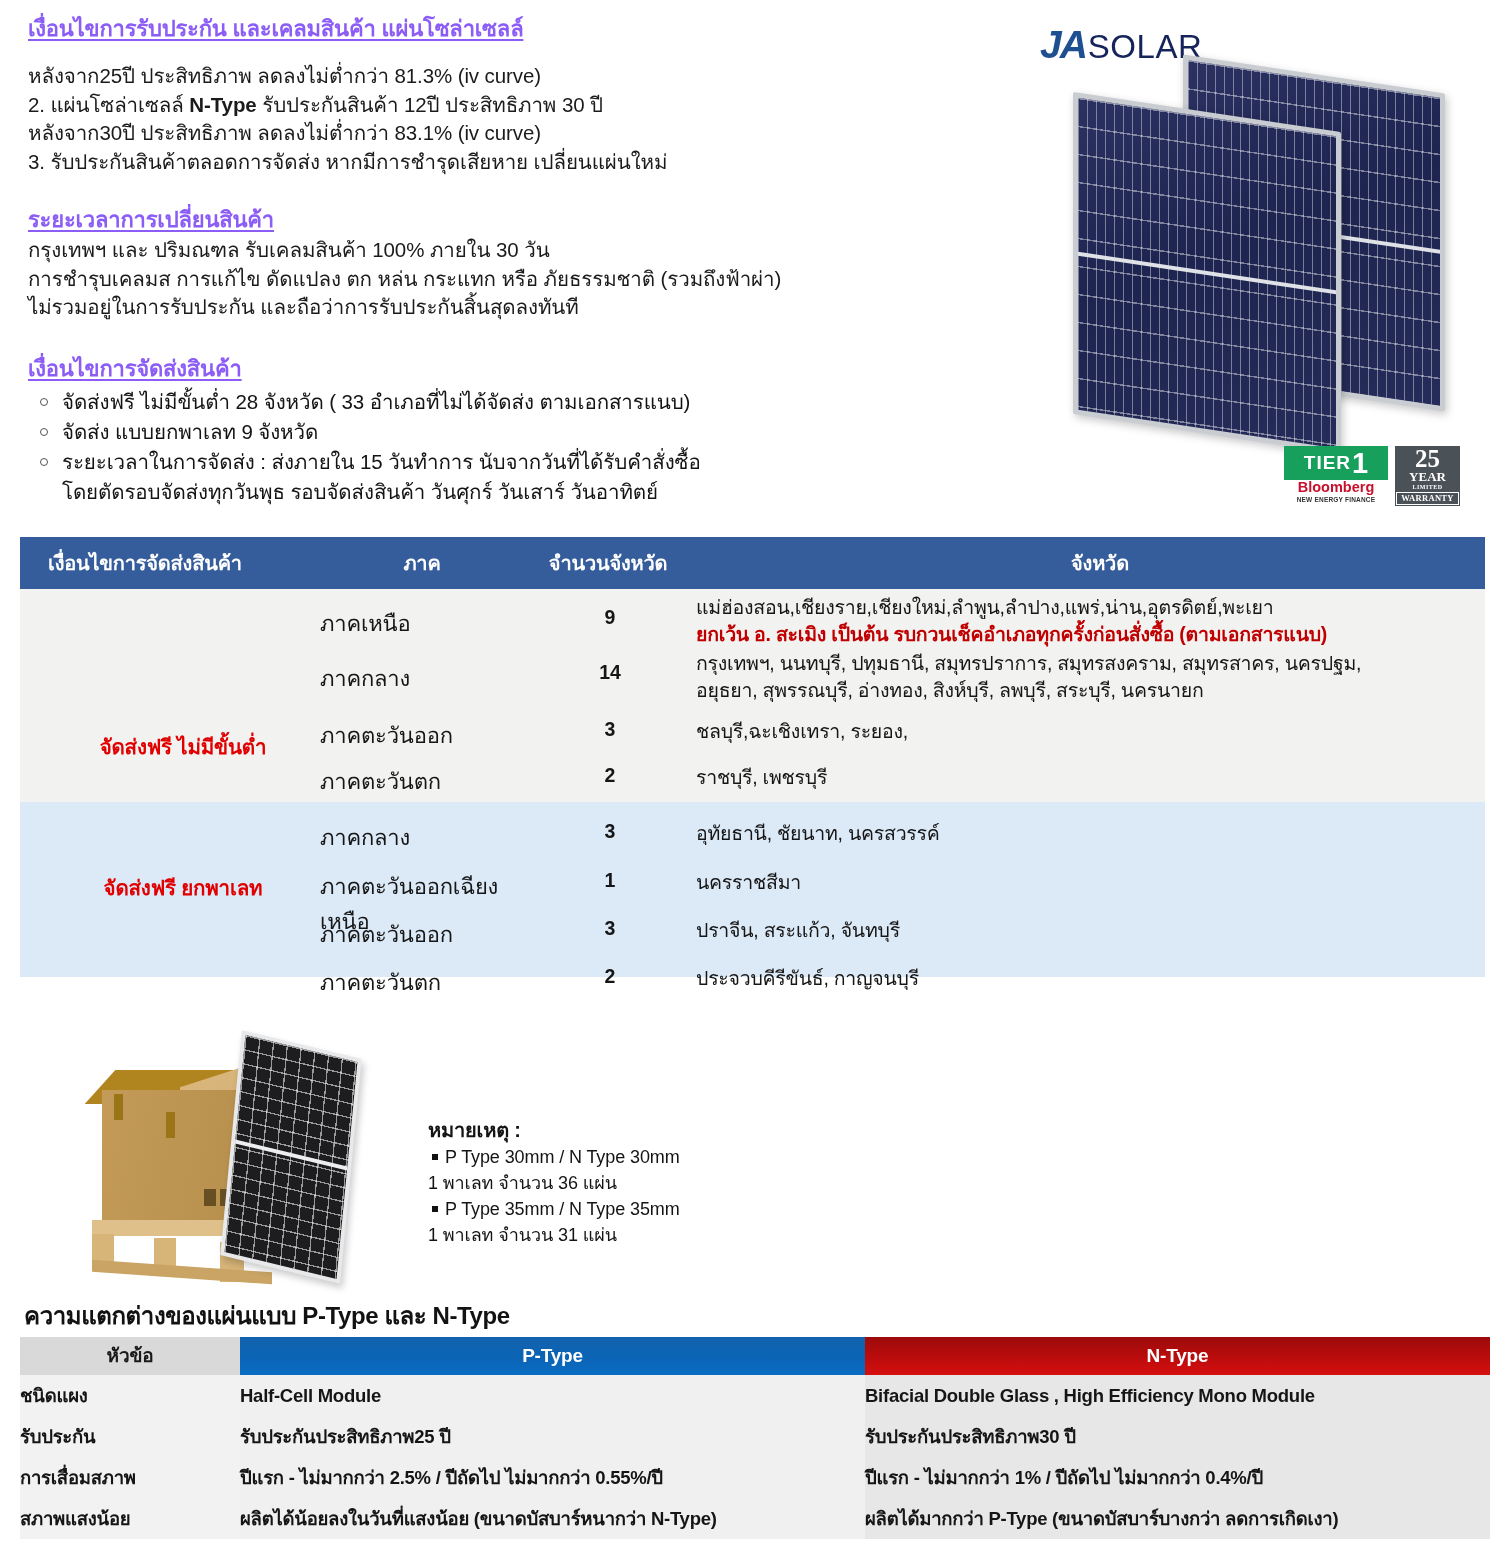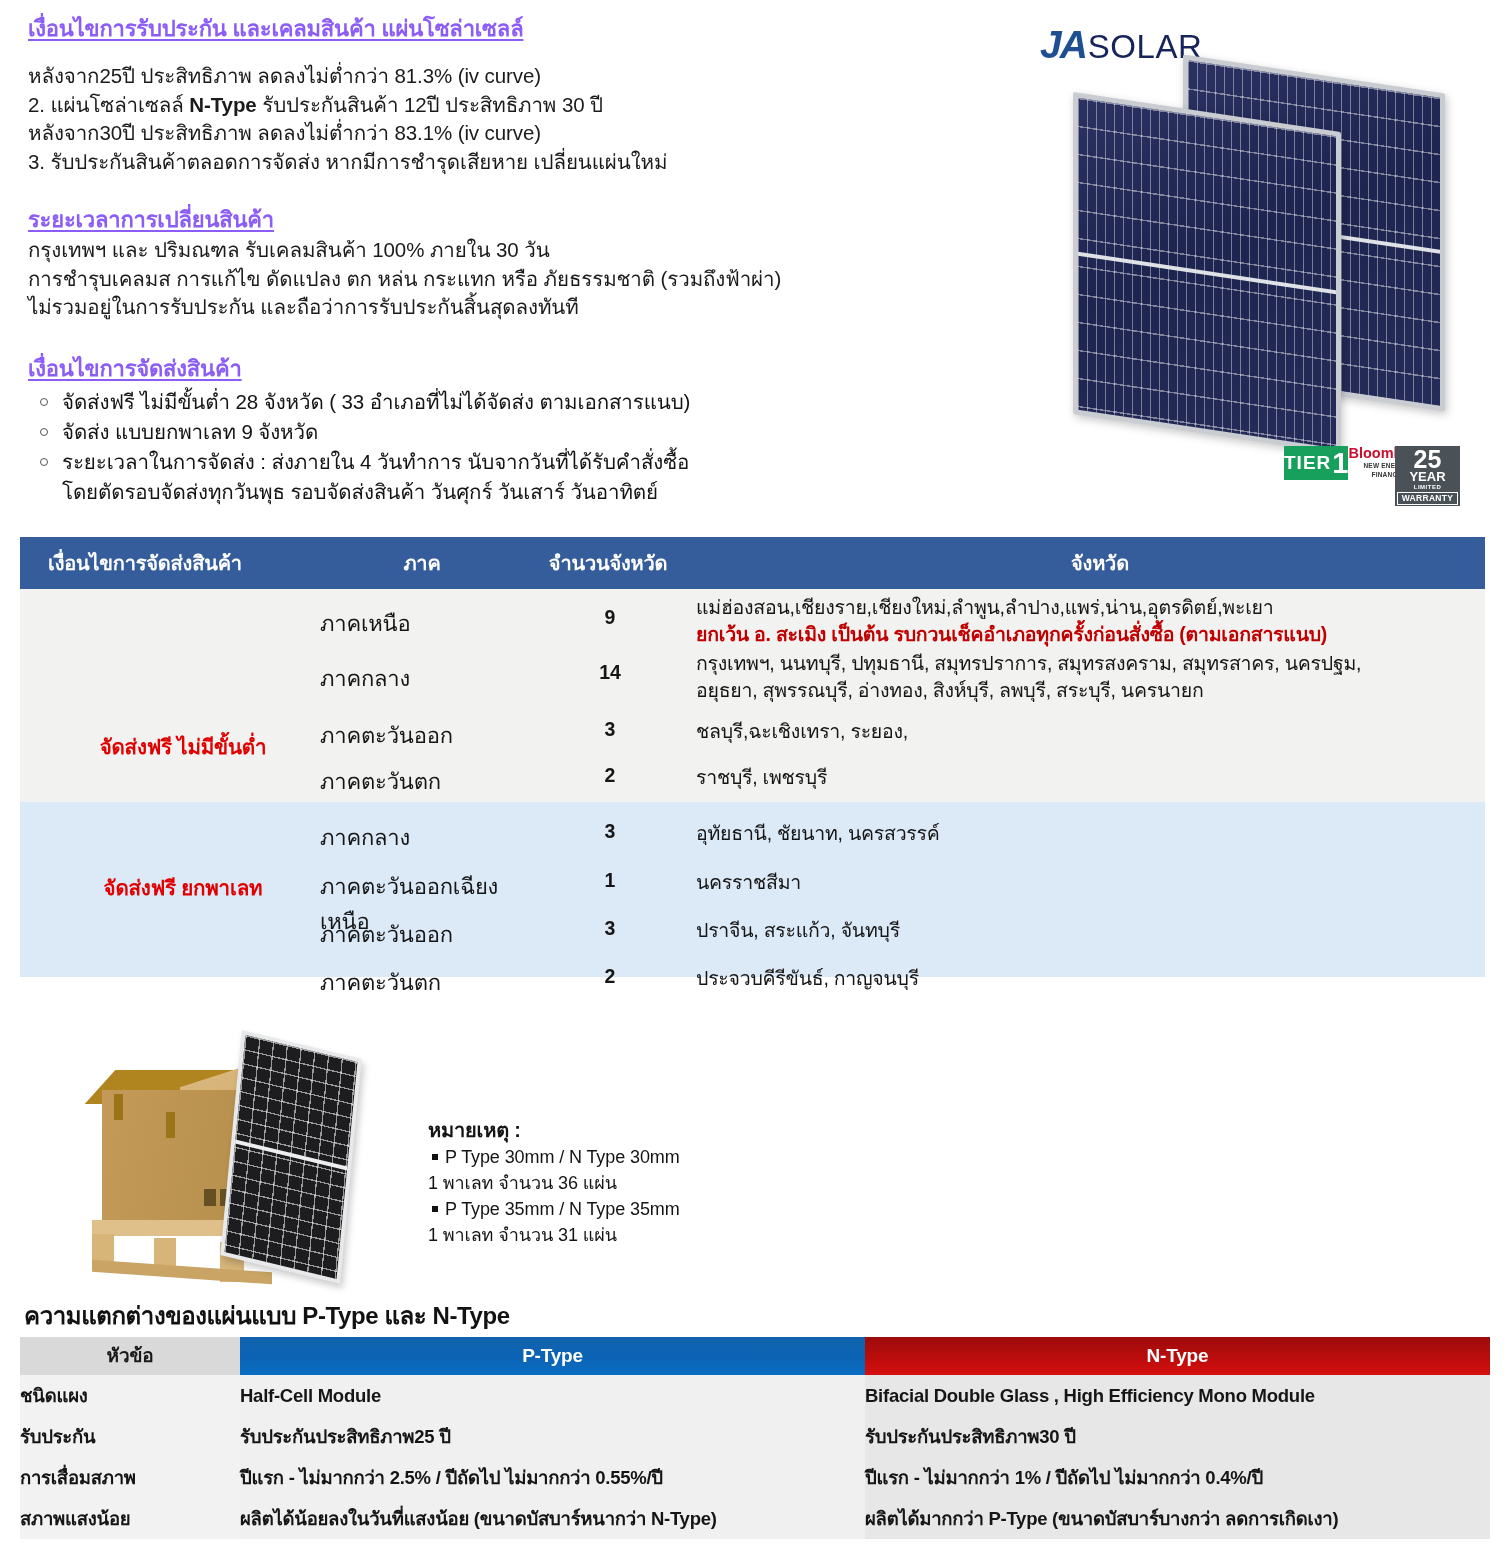--- a/index.html
+++ b/index.html
@@ -72,39 +72,40 @@
   }
   .panel-front {
     left: 18px; top: 42px; width: 268px; height: 322px;
     transform: skewY(8.5deg);
   }
 
   
   .badges { position: absolute; left: 1284px; top: 446px; width: 176px; height: 60px; display: flex; gap: 7px; }
   .badge-tier {
     width: 104px; height: 60px; background: #ffffff;
-    display: flex; flex-direction: row;
+    display: flex; flex-direction: column;
   }
   .badge-tier .t1 {
     height: 34px; background: #16a05c; display: flex; align-items: center;
     justify-content: center; gap: 1px;
   }
   .badge-tier .t1 .tword {
     color: #ffffff; font-weight: bold; font-size: 19px; letter-spacing: 1px;
   }
   .badge-tier .t1 .tnum {
     color: #ffffff; font-weight: bold; font-size: 29px; line-height: 26px;
   }
   .badge-tier .bb { height: 26px; background:#ffffff; text-align: center; }
   .badge-tier .bb .b1 { font-size: 14.5px; font-weight: bold; color:#c8102e; line-height: 15px; }
   .badge-tier .bb .b2 { font-size: 6.5px; font-weight: bold; color:#333; letter-spacing: 0.2px; line-height: 9px; }
   .badge-warranty {
     width: 65px; height: 60px; background: #4a5258; color: #ffffff;
     display: flex; flex-direction: column; align-items: center; justify-content: center;
     padding: 2px 0;
+    font-family: Liberation Serif, serif;
   }
   .badge-warranty .w25 { font-size: 25px; font-weight: bold; line-height: 22px; }
   .badge-warranty .wyear { font-size: 13px; font-weight: bold; line-height: 13px; }
   .badge-warranty .wlim { font-size: 6px; font-weight: bold; line-height: 8px; letter-spacing: 0.5px; }
   .badge-warranty .wwar {
     font-size: 8.5px; font-weight: bold; line-height: 11px; letter-spacing: 0.3px;
     border: 1px solid #ffffff; padding: 0 4px; margin-top: 1px;
   }
 
   
@@ -266,21 +267,21 @@
       <li>
         <span class="ring"></span>
         <span>จัดส่งฟรี ไม่มีขั้นต่ำ  28 จังหวัด ( 33 อำเภอที่ไม่ได้จัดส่ง ตามเอกสารแนบ)</span>
       </li>
       <li>
         <span class="ring"></span>
         <span>จัดส่ง แบบยกพาเลท 9 จังหวัด</span>
       </li>
       <li>
         <span class="ring"></span>
-        <span>ระยะเวลาในการจัดส่ง : ส่งภายใน 4 วันทำการ นับจากวันที่ได้รับคำสั่งซื้อ</span>
+        <span>ระยะเวลาในการจัดส่ง : ส่งภายใน 15 วันทำการ นับจากวันที่ได้รับคำสั่งซื้อ</span>
       </li>
     </ul>
     <div class="subline">โดยตัดรอบจัดส่งทุกวันพุธ  รอบจัดส่งสินค้า วันศุกร์ วันเสาร์ วันอาทิตย์</div>
   </div>
 
   <div class="logo-wrap">
     <span class="logo-ja">JA</span><span class="logo-solar">SOLAR</span>
   </div>
 
   <div class="panels">

